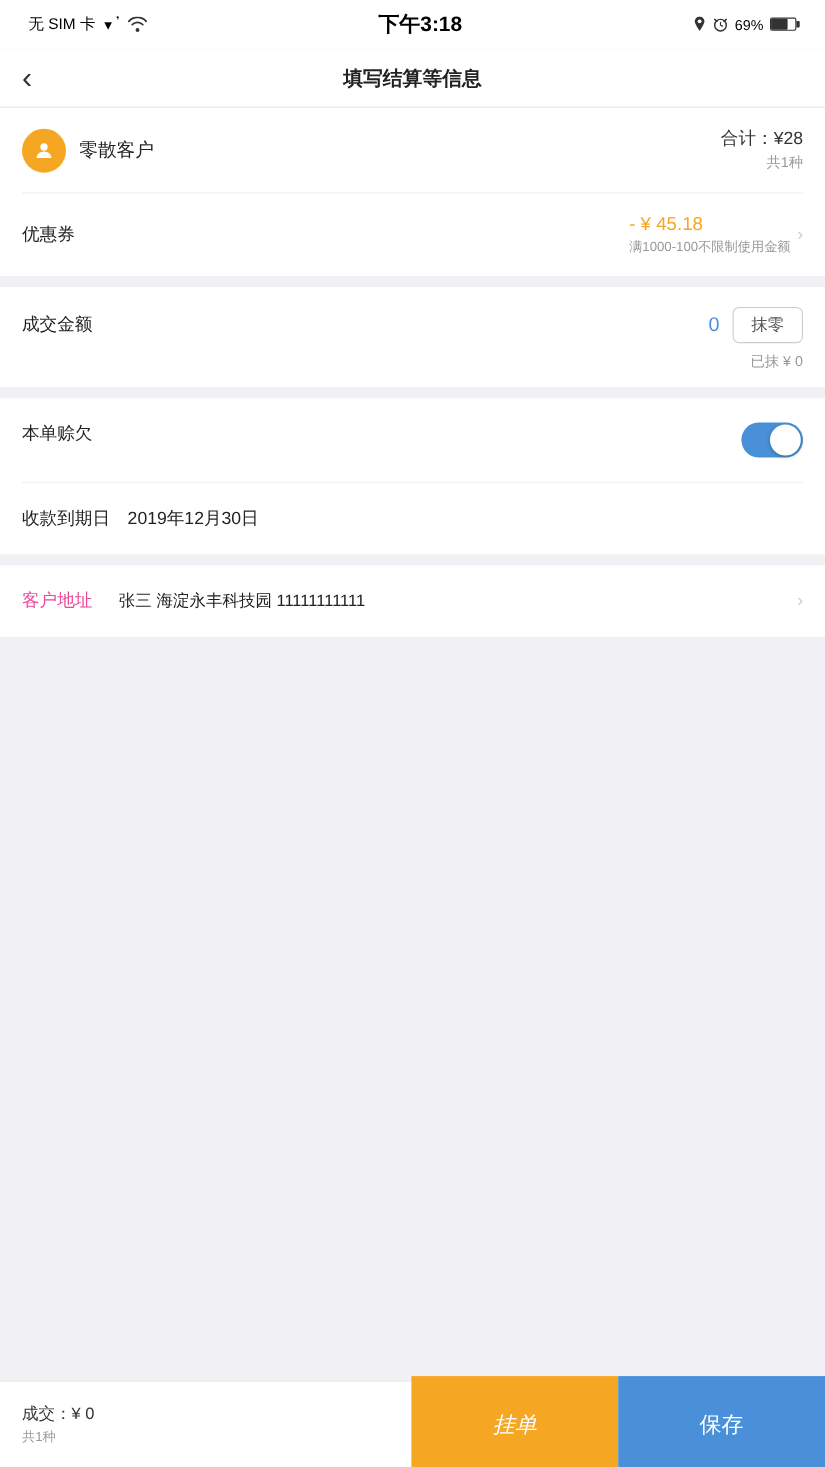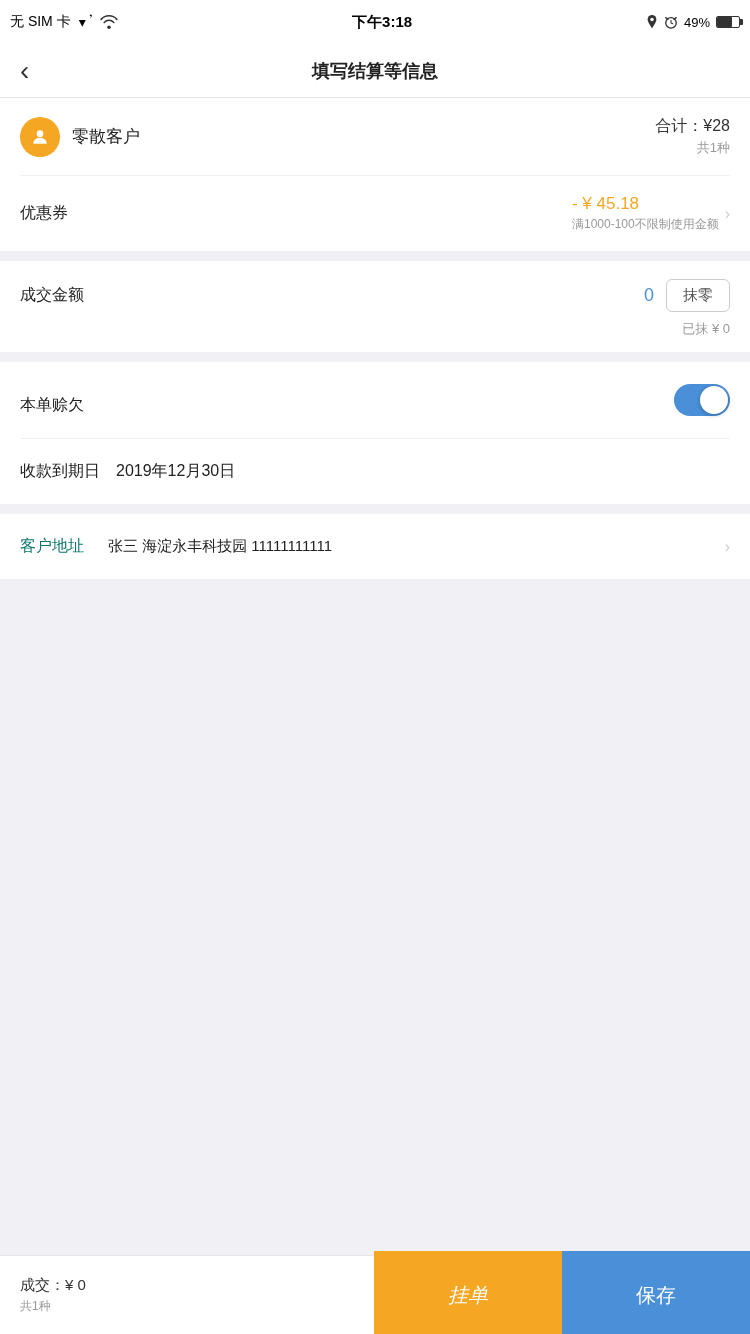--- a/index.html
+++ b/index.html
@@ -13,27 +13,27 @@
       overflow-x: hidden;
     }
 
     
     .status-bar {
       background: #fff;
       height: 44px;
       display: flex;
       align-items: center;
       justify-content: space-between;
-      padding: 0 10px;
+      padding: 0 26px;
       font-size: 14px;
       font-weight: 500;
       gap: 36px;
     }
     .status-left { display: flex; align-items: center; gap: 8px; }
-    .status-center { font-size: 15px; font-weight: 600; }
+    .status-center { font-size: 19px; font-weight: 600; }
     .status-right { display: flex; align-items: center; gap: 6px; font-size: 13px; }
     .wifi-icon { font-size: 14px; }
     .battery-bar {
       display: inline-flex; align-items: center;
     }
     .battery-body {
       width: 24px; height: 12px; border: 1.5px solid #333; border-radius: 2px;
       position: relative; display: inline-block;
     }
     .battery-body::after {
@@ -249,21 +249,21 @@
     }
 
     
     .credit-card {
       background: #fff;
       padding: 0 20px;
       margin-bottom: 10px;
     }
     .credit-row {
       display: flex;
-      align-items: flex-end;
+      align-items: flex-start;
       justify-content: space-between;
       padding: 22px 0;
     }
     .credit-label {
       font-size: 16px;
       color: #222;
     }
     .duedate-row {
       display: flex;
       align-items: center;
@@ -312,21 +312,21 @@
       margin-top: 0;
     }
     .address-row {
       display: flex;
       align-items: center;
       justify-content: space-between;
       padding: 22px 0;
     }
     .address-label {
       font-size: 16px;
-      color: #0f766e;
+      color: #ec4899;
       white-space: nowrap;
       flex-shrink: 0;
     }
     .address-value {
       font-size: 15px;
       color: #222;
       flex: 1;
       margin-left: 24px;
       text-align: left;
     }
@@ -404,21 +404,21 @@
   <div class="status-right">
     <svg width="12" height="14" viewBox="0 0 12 16">
       <path d="M6 0a5 5 0 0 1 5 5c0 3-5 10-5 10S1 8 1 5a5 5 0 0 1 5-5z" fill="#333"></path>
       <circle cx="6" cy="5" r="2" fill="white"></circle>
     </svg>
     <svg width="14" height="14" viewBox="0 0 16 16">
       <circle cx="8" cy="9" r="6" stroke="#333" stroke-width="1.5" fill="none"></circle>
       <path d="M8 6v3l2 1" stroke="#333" stroke-width="1.2" fill="none" stroke-linecap="round"></path>
       <path d="M2 3l2.5 2M14 3l-2.5 2" stroke="#333" stroke-width="1.5" stroke-linecap="round"></path>
     </svg>
-    <span>49%</span>
+    <span>69%</span>
     <div class="battery-bar">
       <div class="battery-body">
           <div class="battery-fill"></div>
         </div>
     </div>
   </div>
 </div>
 
 <div class="nav-bar">
   <span class="nav-back" style="font-size:28px; color:#333; font-weight:300;">‹</span>

